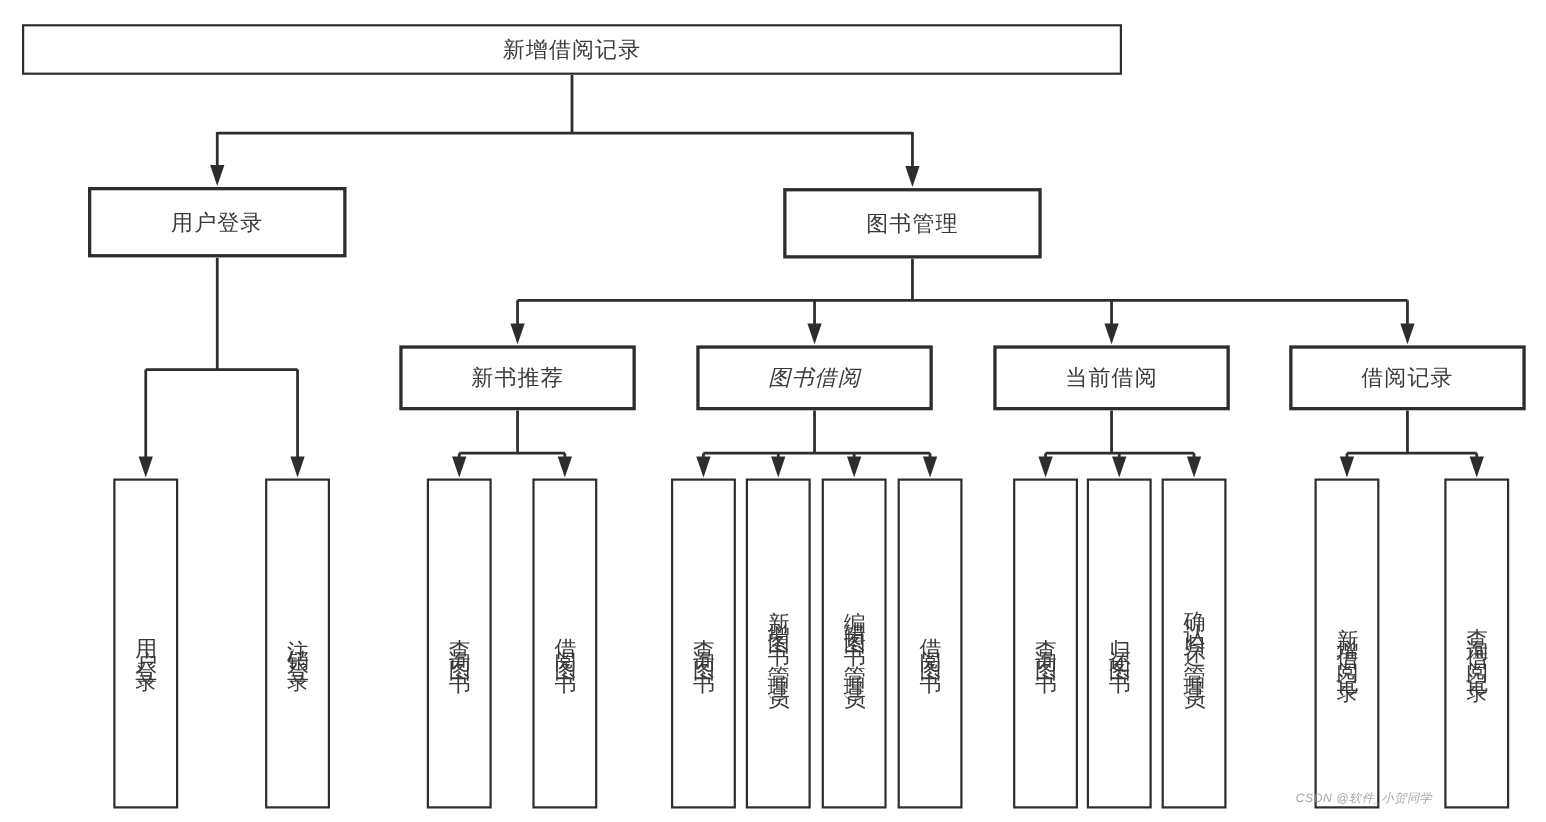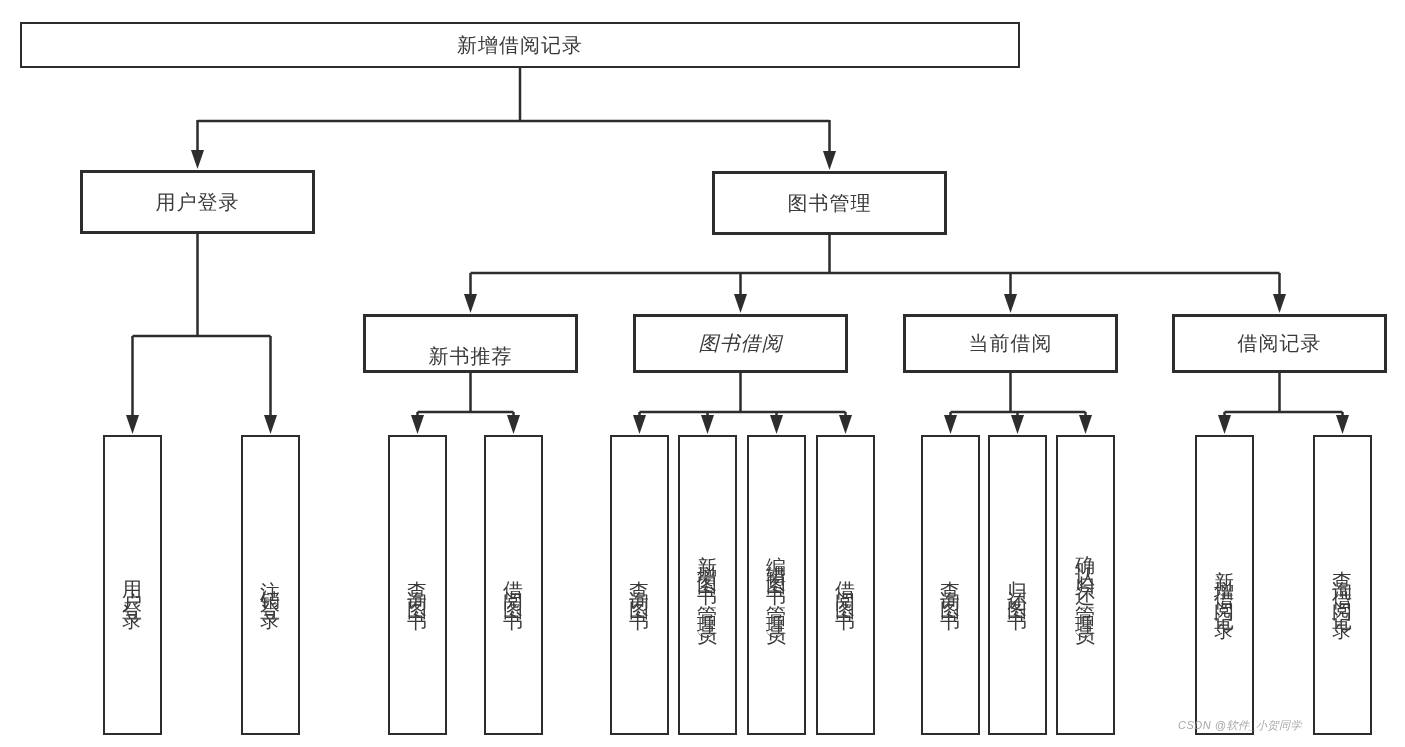--- a/index.html
+++ b/index.html
@@ -27,21 +27,21 @@
     justify-content: center;
     color: #3a3a3a;
     font-size: 20px;
     letter-spacing: 1px;
     z-index: 2;
   }
   .node.root   { left: 20px;  top: 22px;  width: 1000px; height: 46px; border-width: 2px; }
   .node.lvl2a  { left: 80px;  top: 170px; width: 235px;  height: 64px; }
   .node.lvl2b  { left: 712px; top: 171px; width: 235px;  height: 64px; align-items: center; }
   .node.lvl3   { top: 314px; width: 215px; height: 59px; }
-  .node.l3-0 { left: 363px; align-items: flex-end; }
+  .node.l3-0 { left: 363px; }
   .node.l3-1 { left: 633px; font-style: italic; }
   .node.l3-2 { left: 903px; }
   .node.l3-3 { left: 1172px; }
   .node.leaf {
     top: 435px;
     width: 59px;
     height: 300px;
     border-width: 2px;
   }
   .leaf .vtext {

